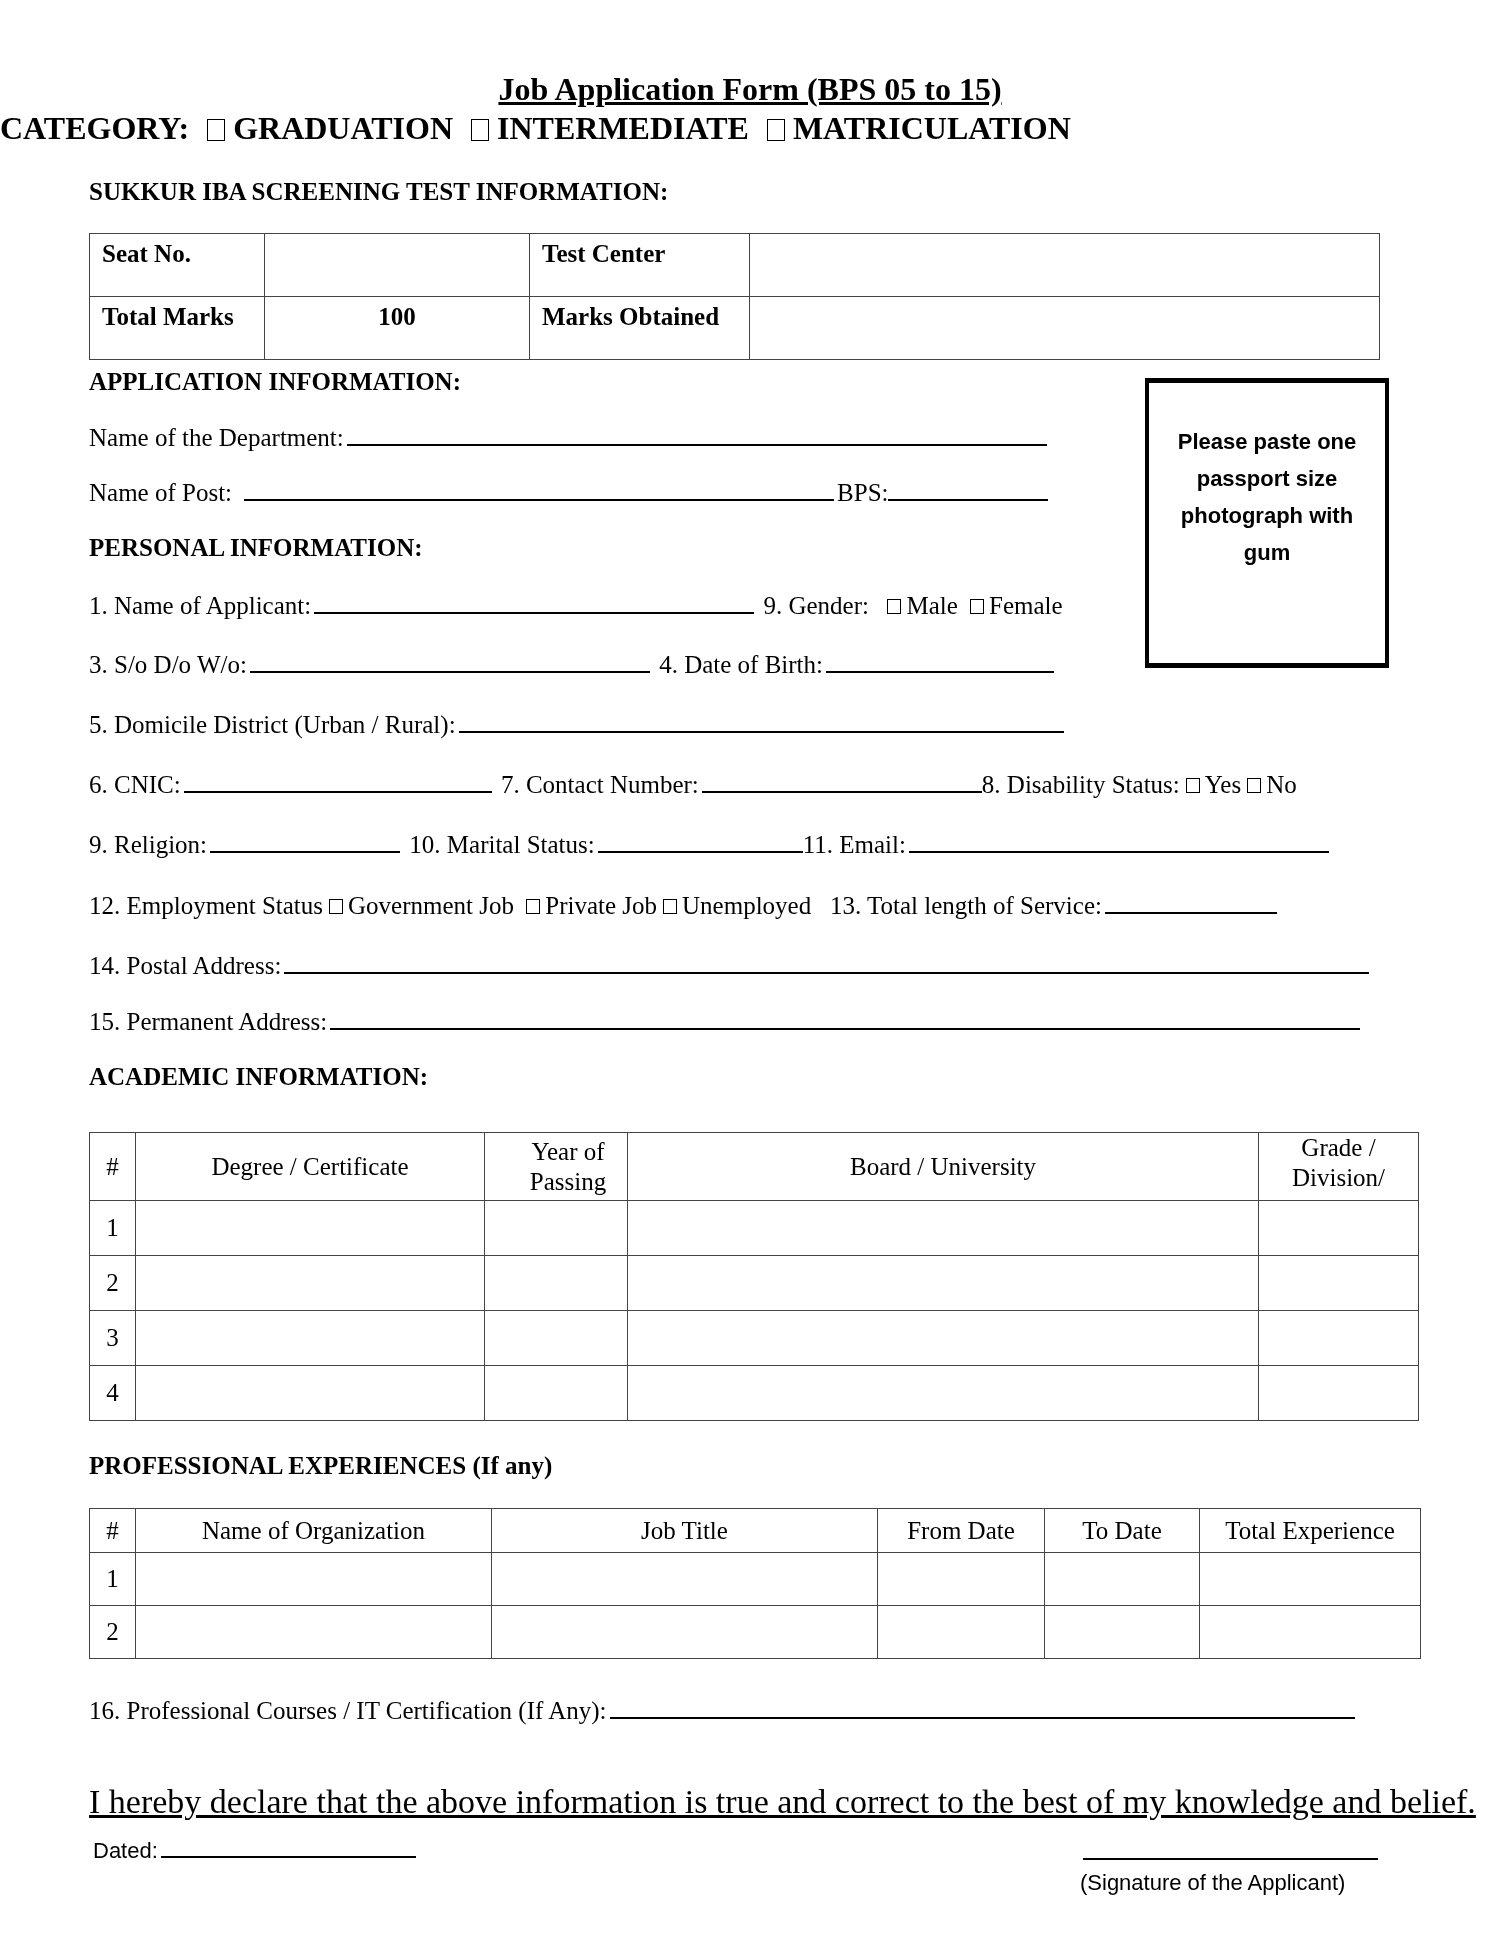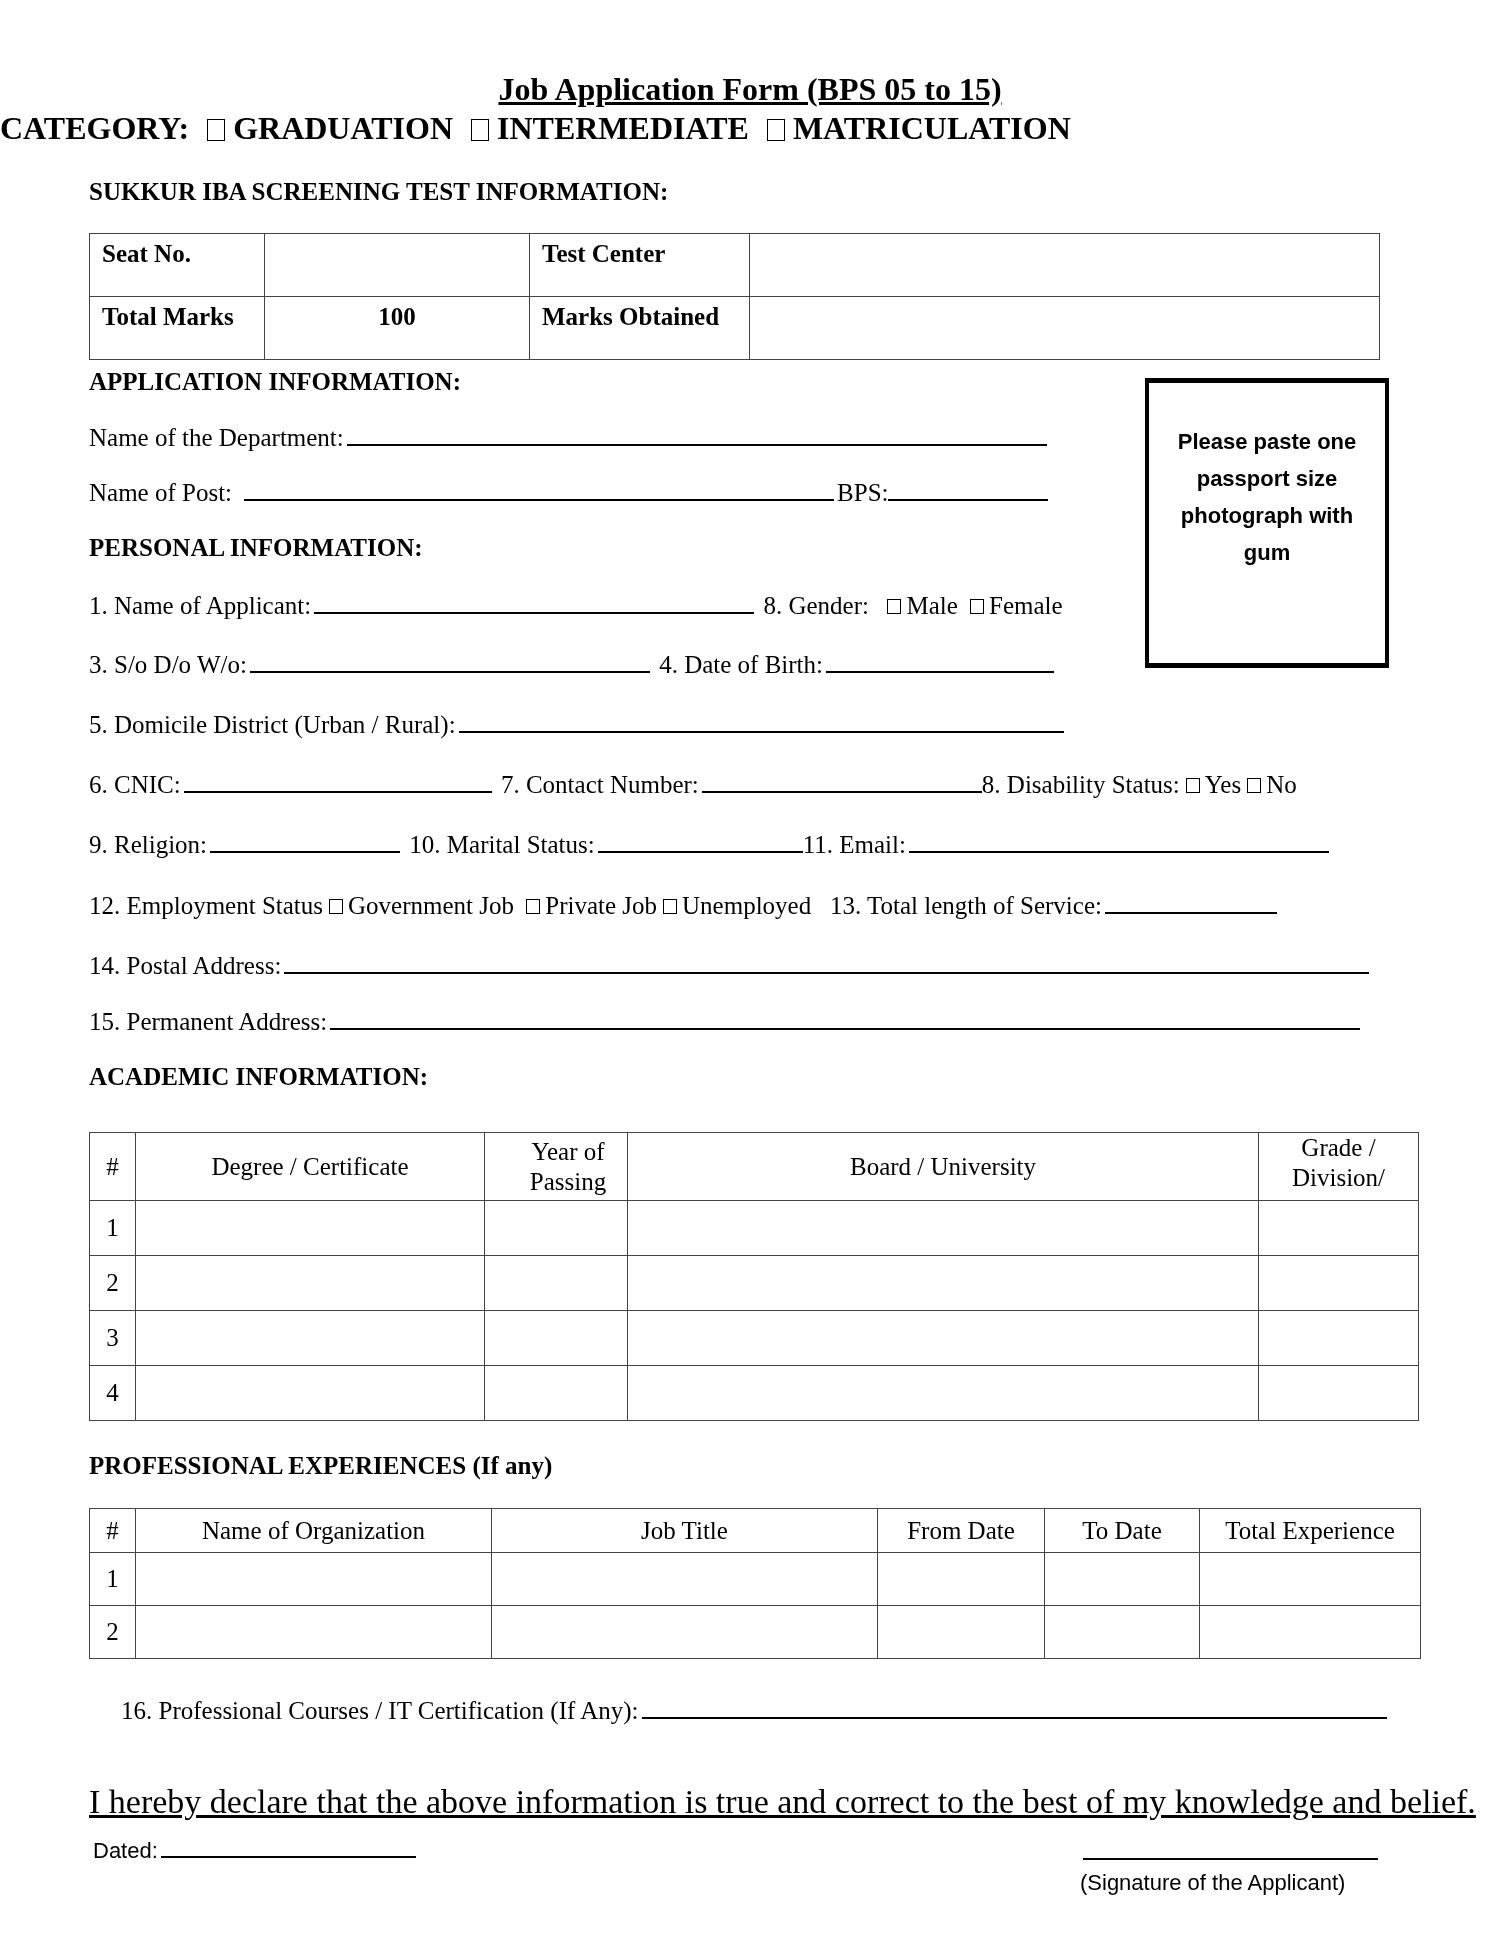--- a/index.html
+++ b/index.html
@@ -66,21 +66,21 @@
 <div class="photo">
   <div>Please paste one</div>
   <div>passport size</div>
   <div>photograph with</div>
   <div>gum</div>
 </div>
 
 <div class="abs sec" style="top:534px;">PERSONAL INFORMATION:</div>
 <div class="abs line" style="top:592px;">
   <span>1. Name of Applicant:</span><span class="blank" style="width:440px;"></span>
-  <span>8. Gender:</span>&nbsp;
+  <span>9. Gender:</span>&nbsp;
   <span class="cb"></span><span>Male</span>
   <span class="cb"></span><span>Female</span>
 </div>
 <div class="abs line" style="top:651px;">
   <span>3. S/o D/o W/o:</span><span class="blank" style="width:400px;"></span>
   <span>4. Date of Birth:</span><span class="blank" style="width:228px;"></span>
 </div>
 <div class="abs line" style="top:711px;">
   <span>5. Domicile District (Urban / Rural):</span><span class="blank" style="width:605px;"></span>
 </div>
@@ -168,21 +168,21 @@
     <td>2</td>
     <td></td>
         <td></td>
         <td></td>
         <td></td>
         <td></td>
   </tr>
 </tbody>
   </table>
 
-<div class="abs line" style="top:1697px;margin-left:32px;">
+<div class="abs line" style="top:1697px;">
   <span>16. Professional Courses / IT Certification (If Any):</span><span class="blank" style="width:745px;"></span>
 </div>
 
 <div class="abs decl">I hereby declare that the above information is true and correct to the best of my knowledge and belief.</div>
 
 <div class="abs sans" style="left:93px; top:1838px;">
   <span>Dated:</span><span class="blank" style="width:255px; height:18px;"></span>
 </div>
 
 <div class="abs" style="left:1083px; top:1838px; width:295px; height:20px; border-bottom:2px solid #000;"></div>

